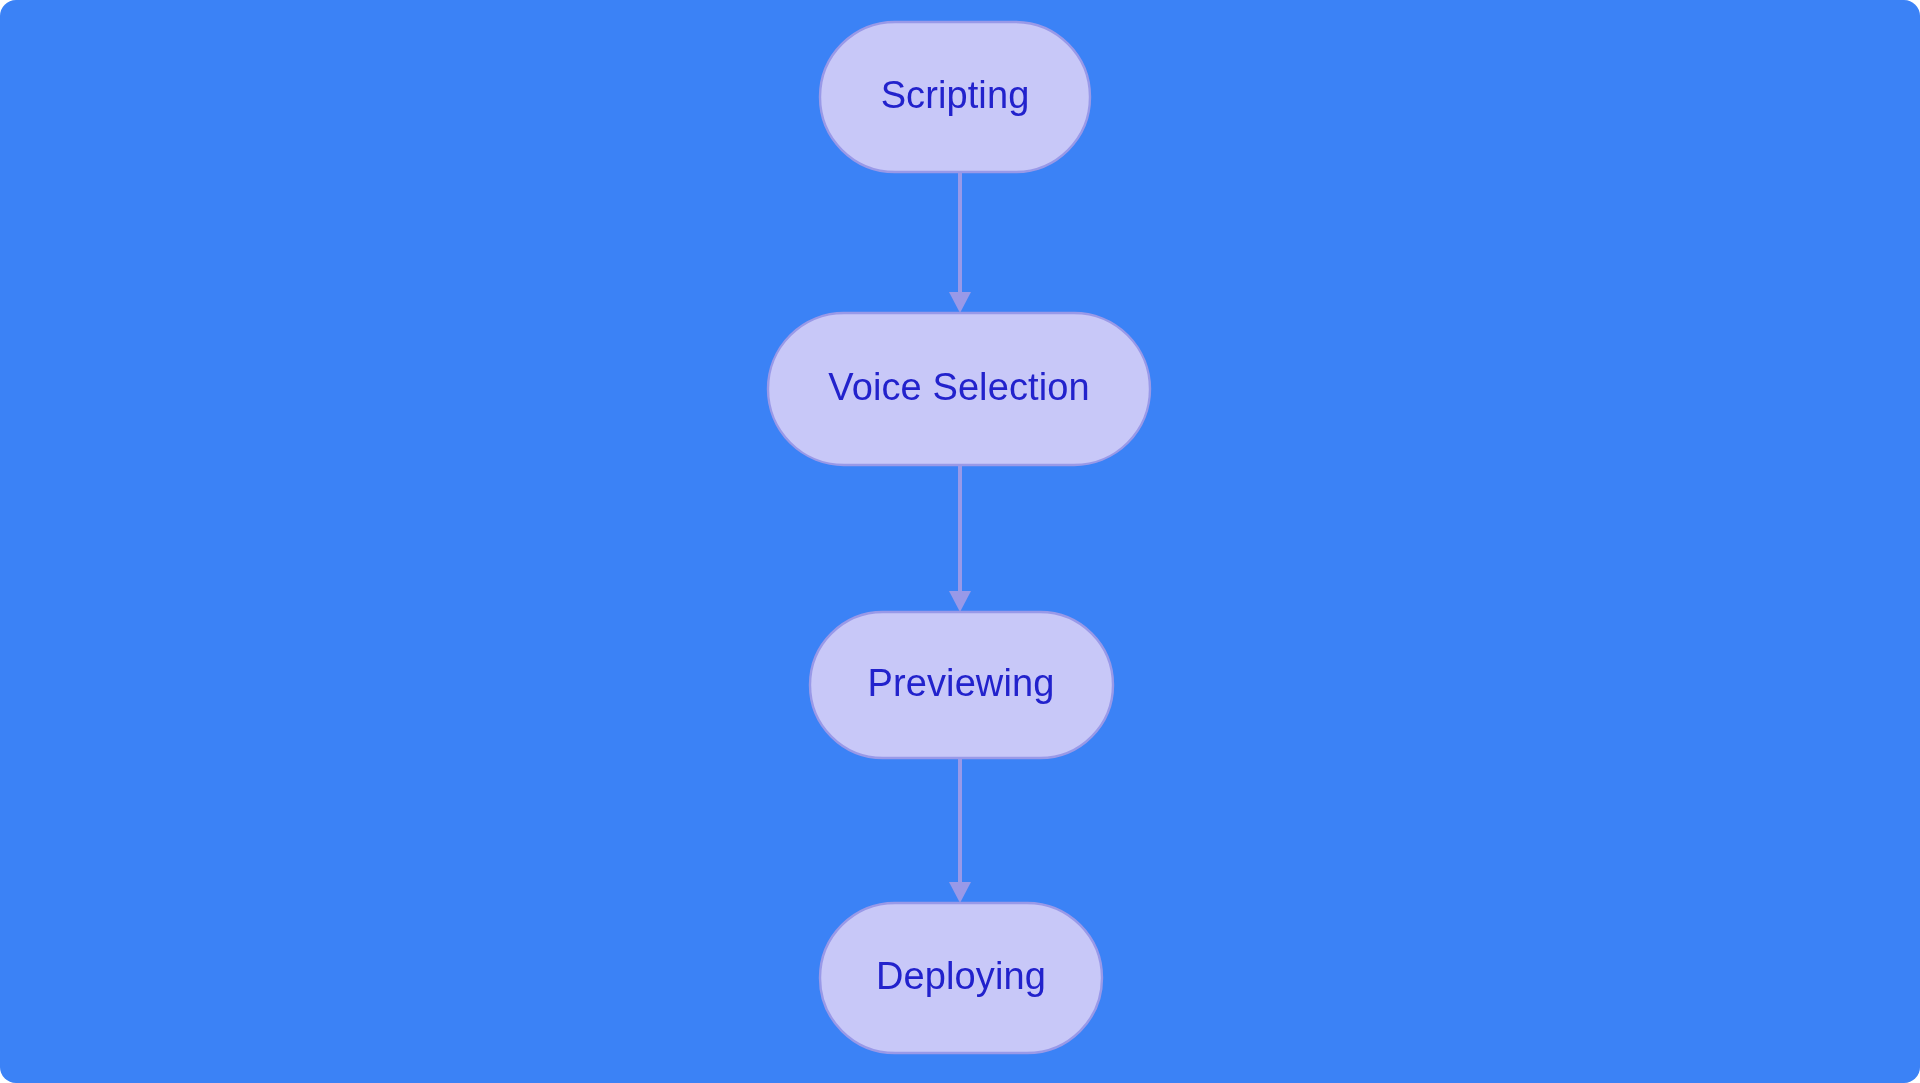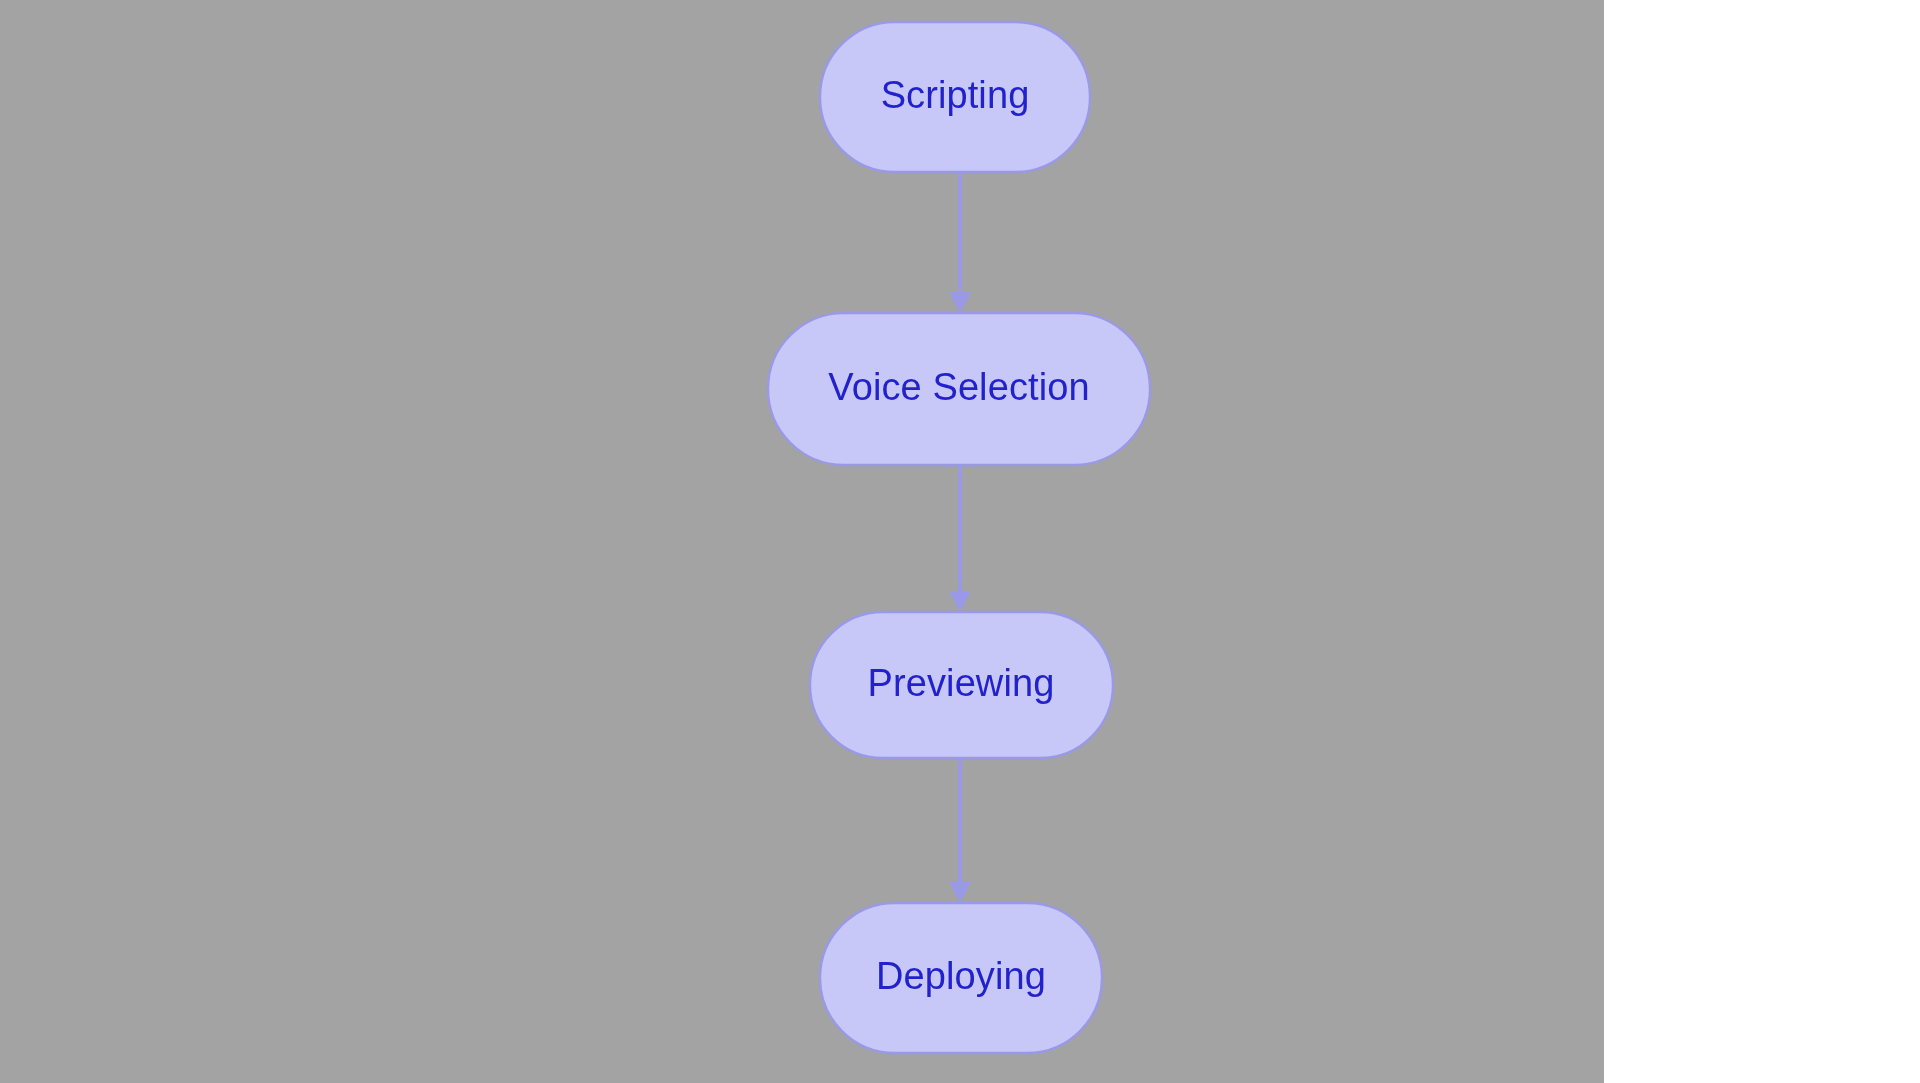--- a/index.html
+++ b/index.html
@@ -9,23 +9,24 @@
     background: #ffffff;
   }
   body {
     width: 1920px;
     height: 1083px;
     overflow: hidden;
     font-family: "Liberation Sans", sans-serif;
   }
   #flow-canvas {
     position: relative;
-    width: 1604px;
+    width: 1920px;
     height: 1083px;
-    background: #a3a3a3;
+    background: #3b82f6;
+    border-radius: 16px;
   }
   #flow-svg {
     position: absolute;
     top: 0;
     left: 0;
     width: 1920px;
     height: 1083px;
     display: block;
   }
   .node-shape {

